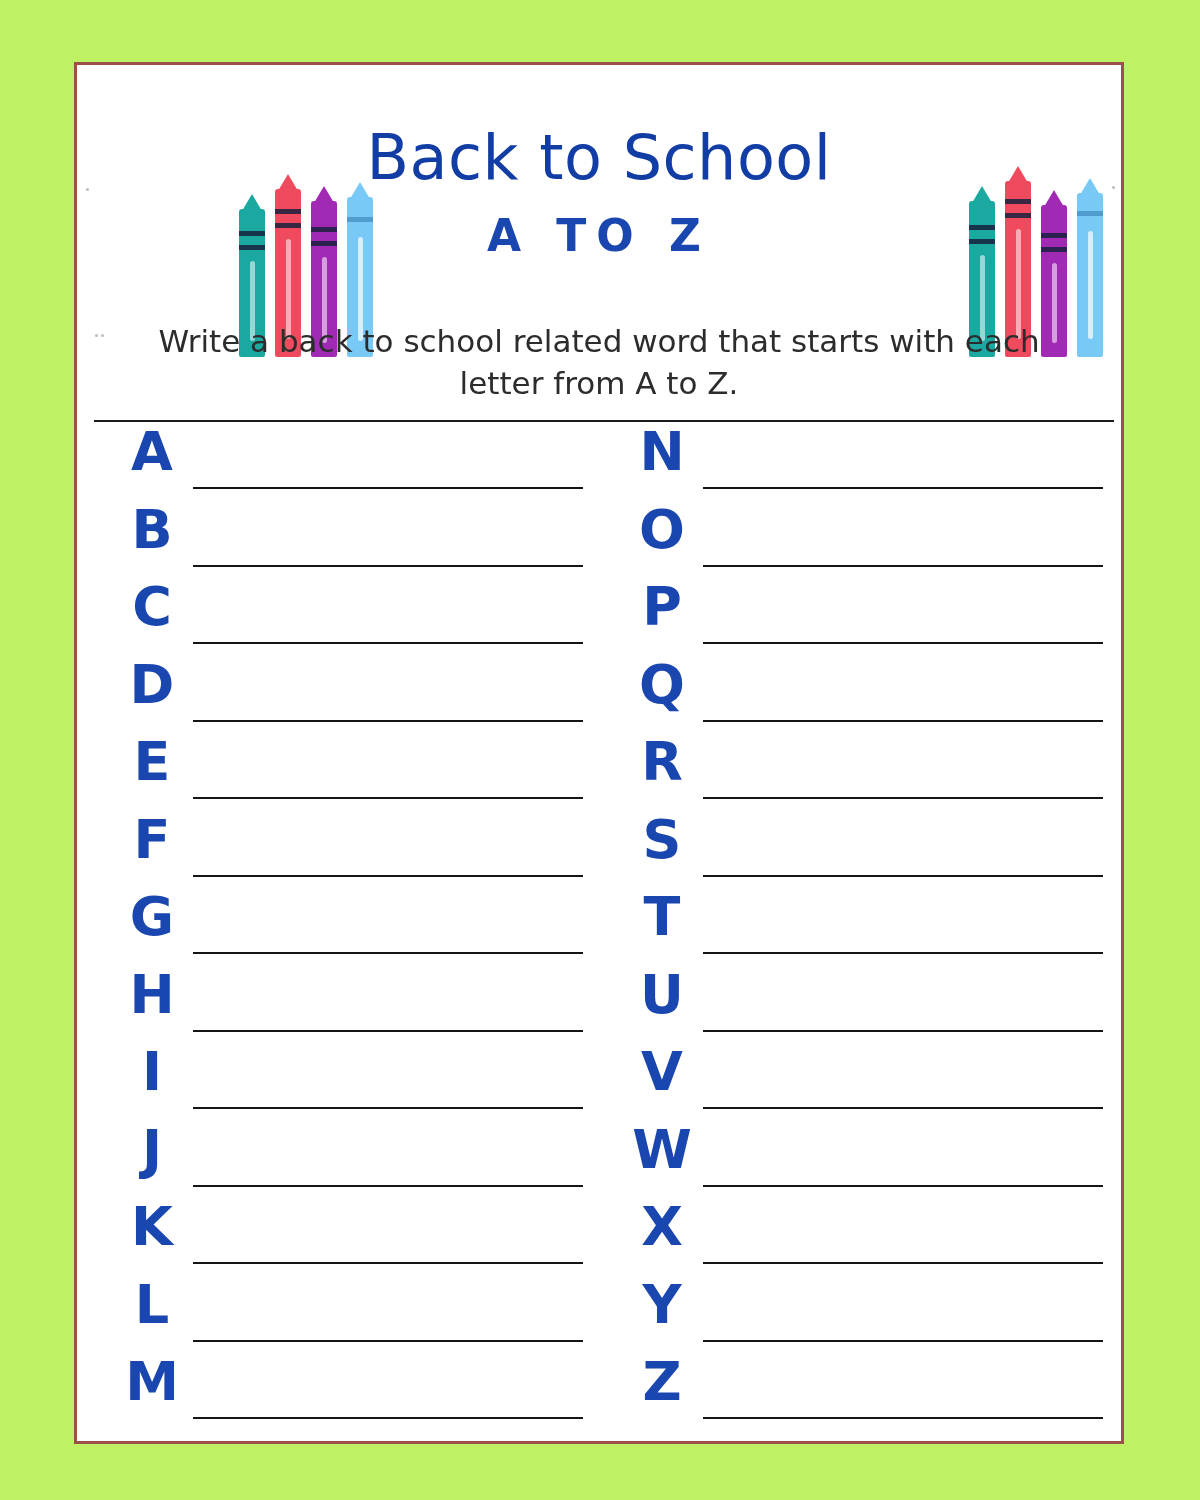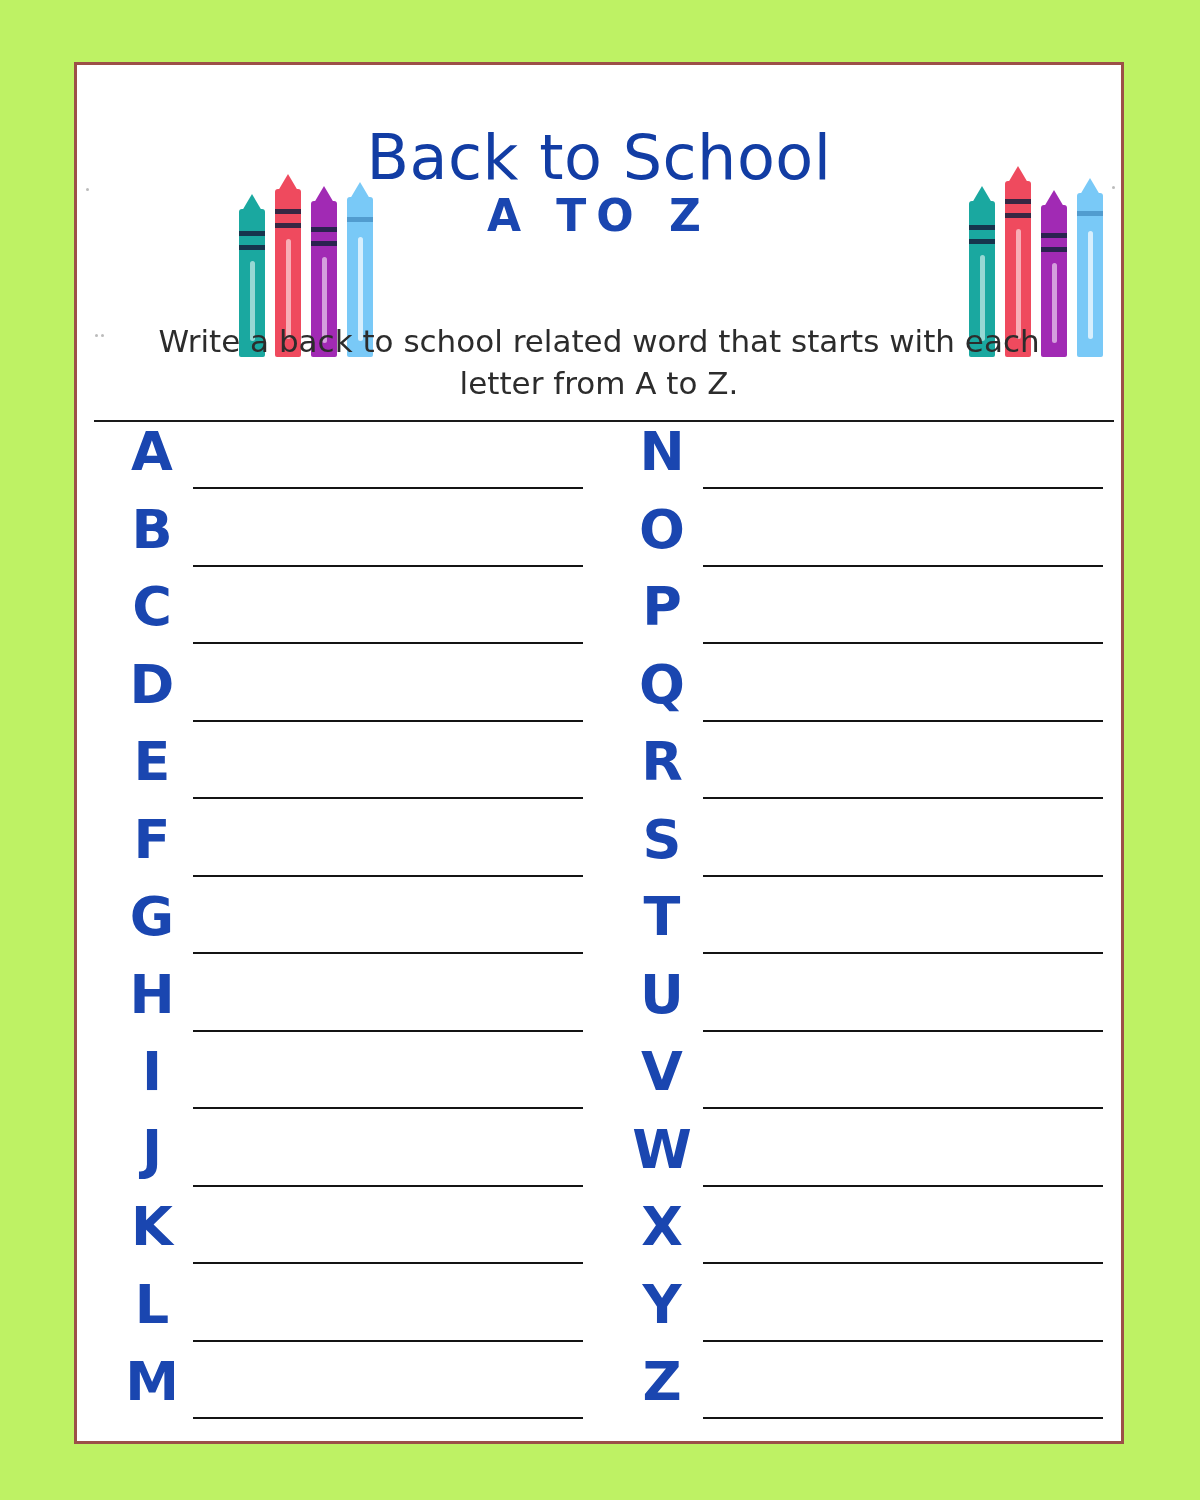--- a/index.html
+++ b/index.html
@@ -56,21 +56,21 @@
     color: #123da4;
     letter-spacing: 0.5px;
     line-height: 1.05;
   }
   .title-sub {
     font-family: "DejaVu Sans", sans-serif;
     font-size: 44px;
     font-weight: 700;
     color: #1a46b0;
     letter-spacing: 10px;
-    margin-top: 0;
+    margin-top: 20px;
   }
 
   .instructions {
     position: absolute;
     left: 60px;
     top: 256px;
     width: 924px;
     text-align: center;
     font-family: "DejaVu Sans", sans-serif;
     font-size: 31px;

